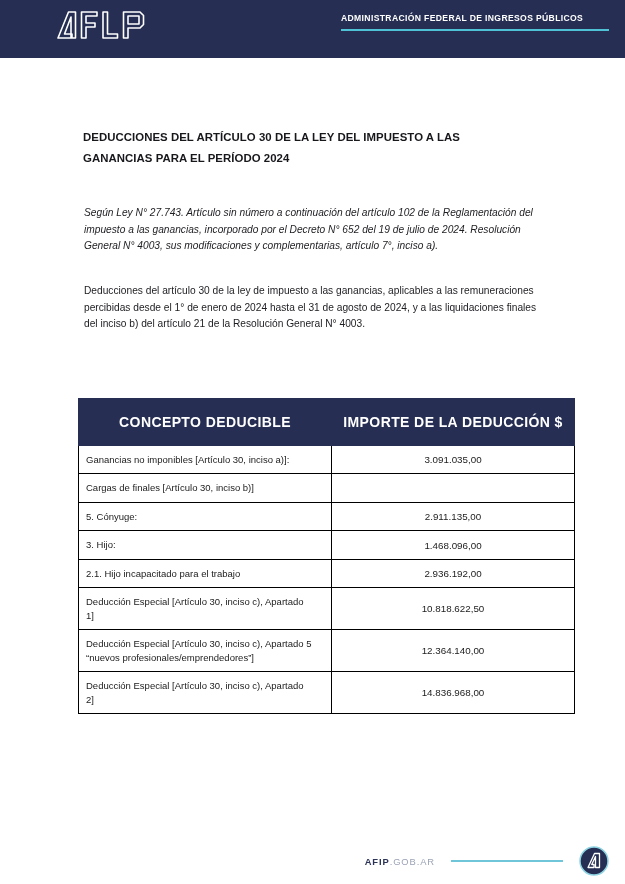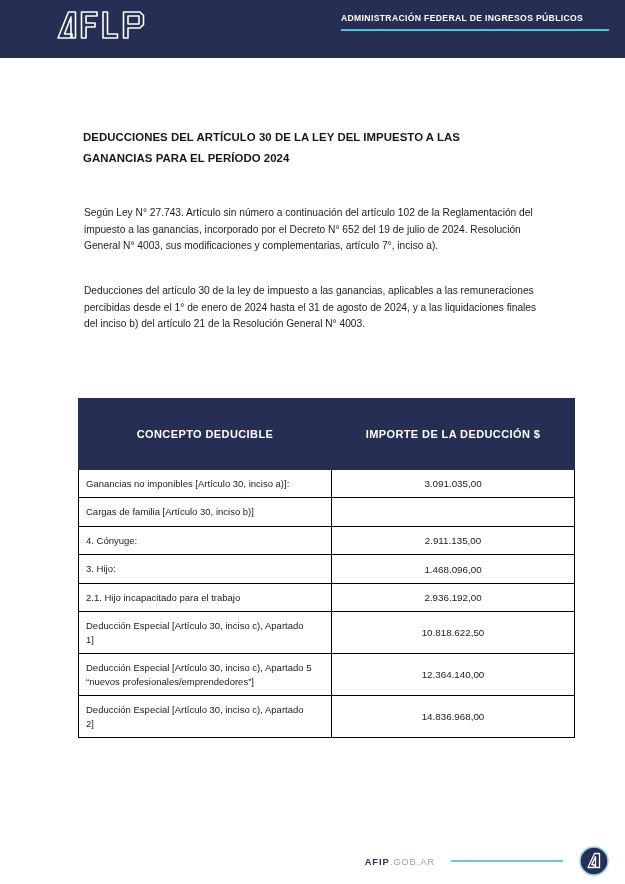--- a/index.html
+++ b/index.html
@@ -78,21 +78,21 @@
   }
 
   .para {
     position: absolute;
     left: 84px;
     width: 458px;
     font-size: 10.2px;
     line-height: 1.62;
     color: #1d1d22;
   }
-  .para-1 { top: 124px; }
+  .para-1 { top: 124px; font-style: italic; }
   .para-2 { top: 202px; }
 
   
   .table-wrap {
     position: absolute;
     left: 78px;
     top: 327px;
     width: 470px;
   }
   table.deductions {
@@ -101,27 +101,27 @@
     table-layout: fixed;
   }
   table.deductions th,
   table.deductions td {
     border: 1px solid #000000;
     vertical-align: middle;
   }
   table.deductions thead th {
     background: #262f53;
     color: #ffffff;
-    font-size: 11px;
+    font-size: 14px;
     font-weight: bold;
     letter-spacing: 0.4px;
     text-transform: uppercase;
     text-align: center;
     height: 46px;
-    padding: 12px 6px;
+    padding: 0 6px;
     border-color: #262f53;
   }
   table.deductions thead th.col-concept { width: 240px; }
   table.deductions thead th.col-amount  { width: 230px; }
 
   table.deductions td.concept {
     font-size: 9.5px;
     line-height: 1.42;
     text-align: left;
     padding: 7px 18px 7px 7px;
@@ -215,25 +215,25 @@
           <th class="col-concept">CONCEPTO DEDUCIBLE</th>
           <th class="col-amount">IMPORTE DE LA DEDUCCIÓN $</th>
         </tr>
       </thead>
       <tbody id="table-body">
           <tr>
             <td class="concept">Ganancias no imponibles [Artículo 30, inciso a)]:</td>
             <td class="amount">3.091.035,00</td>
           </tr>
           <tr>
-            <td class="concept">Cargas de familia [Artículo 30, inciso b)]</td>
+            <td class="concept">Cargas de finales [Artículo 30, inciso b)]</td>
             <td class="amount"></td>
           </tr>
           <tr>
-            <td class="concept">4. Cónyuge:</td>
+            <td class="concept">5. Cónyuge:</td>
             <td class="amount">2.911.135,00</td>
           </tr>
           <tr>
             <td class="concept">3. Hijo:</td>
             <td class="amount">1.468.096,00</td>
           </tr>
           <tr>
             <td class="concept">2.1. Hijo incapacitado para el trabajo</td>
             <td class="amount">2.936.192,00</td>
           </tr>

